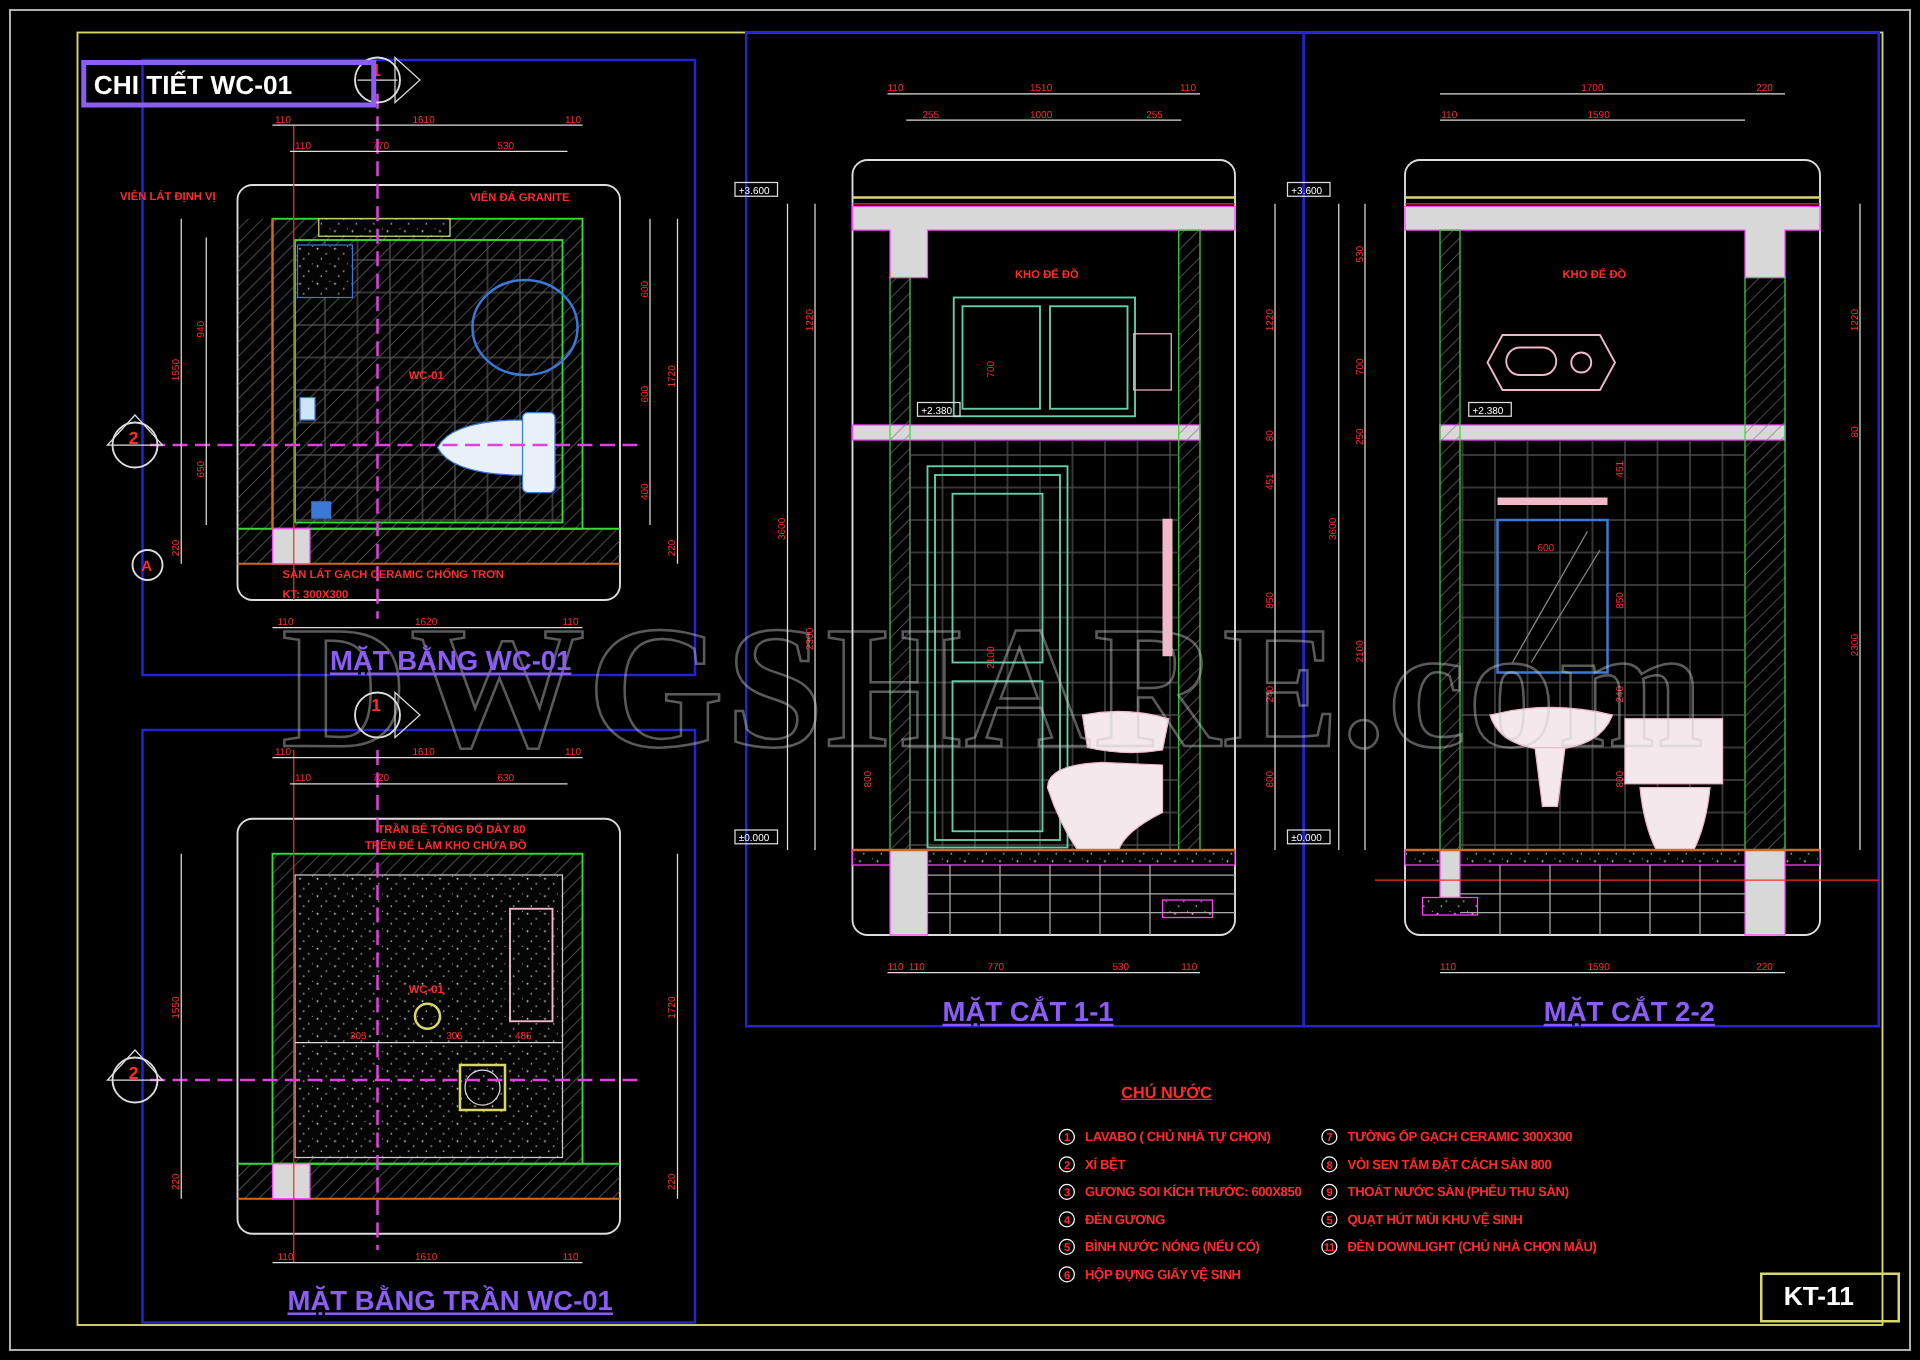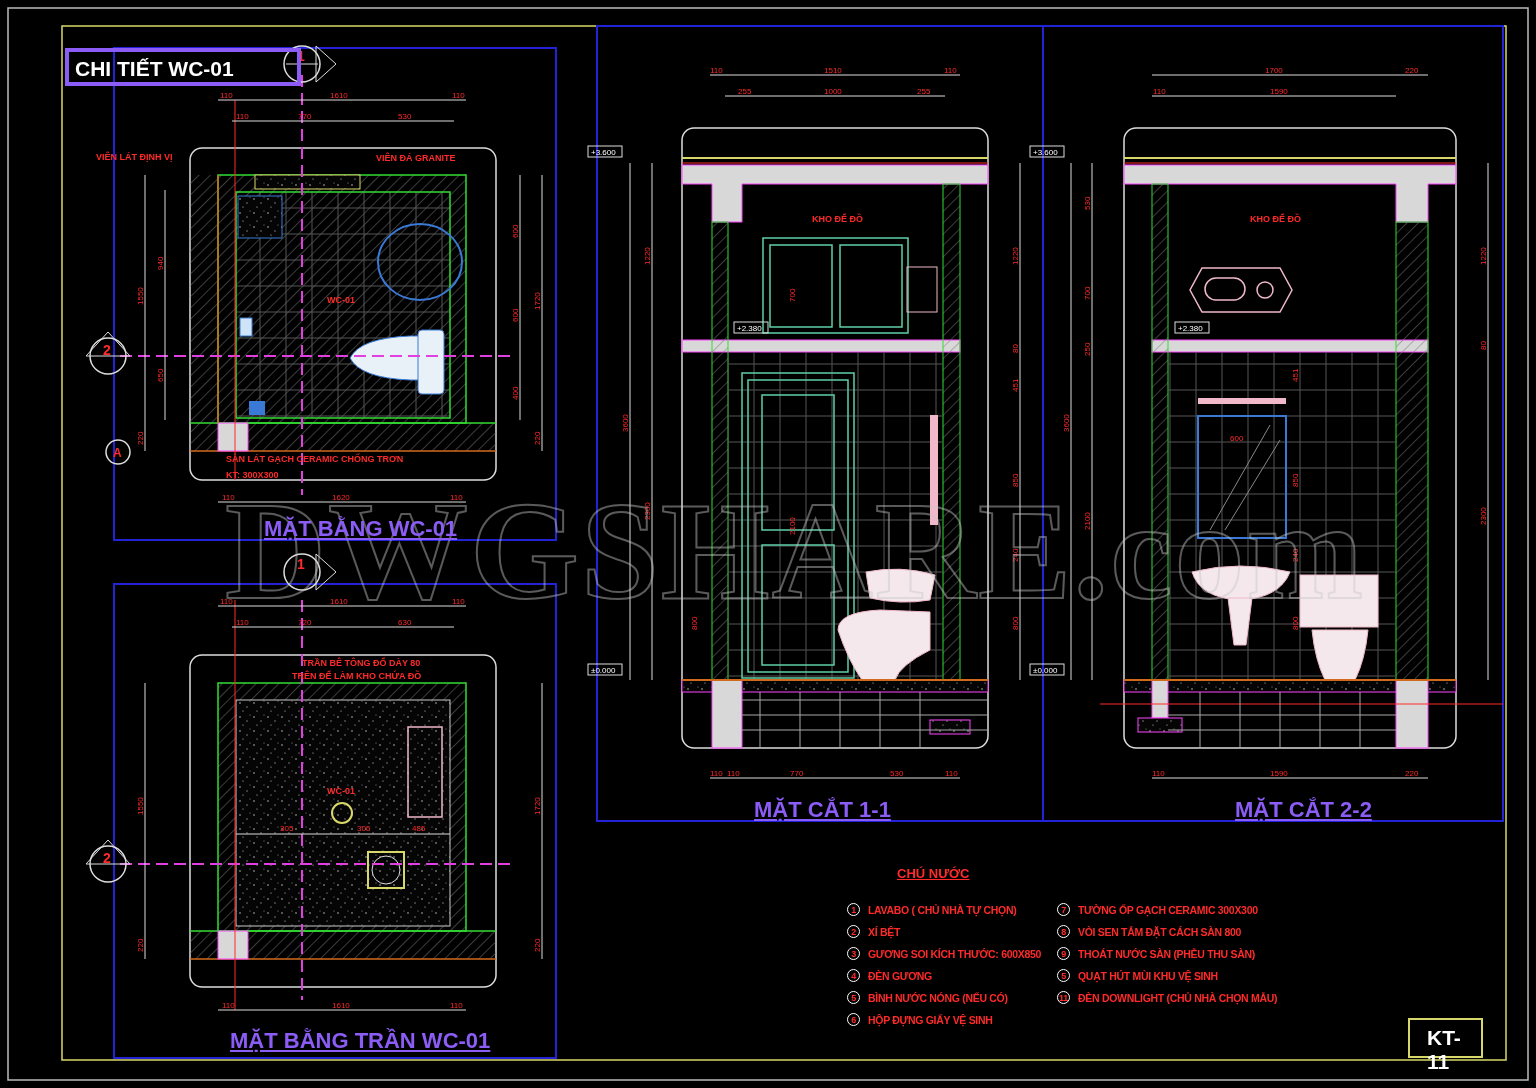--- a/index.html
+++ b/index.html
@@ -1,21 +1,21 @@
 <!DOCTYPE html>
 <html><head>
 <meta charset="utf-8">
 <style>
   html,body{margin:0;padding:0;background:#000;}
   body{width:1536px;height:1088px;position:relative;overflow:hidden;font-family:"Liberation Sans",sans-serif;}
   #canvas{position:absolute;left:0;top:0;width:1536px;height:1088px;}
   .lbl{position:absolute;color:#8b5cf6;font-weight:bold;font-family:"Liberation Sans",sans-serif;white-space:nowrap;text-decoration:underline;}
   .title-box{position:absolute;left:65px;top:28px;width:236px;height:38px;border:4px solid #8b5cf6;box-sizing:border-box;margin-top:20px;}
   .title-box span{position:absolute;left:6px;top:5px;font-size:21px;color:#fff;font-weight:bold;}
-  .sheet-box{position:absolute;left:1408px;top:1018px;width:75px;height:40px;border:2px solid #d8d86a;box-sizing:border-box;}
+  .sheet-box{position:absolute;left:1408px;top:1018px;width:112px;height:40px;border:2px solid #d8d86a;box-sizing:border-box;}
   .sheet-box span{position:absolute;left:17px;top:6px;font-size:21px;color:#fff;font-weight:bold;}
   .view-title{font-size:22px;}
   .legend{position:absolute;left:843px;top:862px;width:440px;height:170px;}
   .legend-title{position:absolute;left:54px;top:4px;color:#ff2a2a;font-size:13px;font-weight:bold;text-decoration:underline;}
   .leg-item{position:absolute;display:flex;align-items:center;gap:8px;color:#ff2a2a;font-size:10.5px;font-weight:bold;letter-spacing:-0.3px;}
   .leg-num{width:13px;height:13px;border:1.5px solid #fff;border-radius:50%;color:#ff2a2a;font-size:9px;display:flex;align-items:center;justify-content:center;box-sizing:border-box;}
   .watermark{position:absolute;left:225px;top:470px;font-size:140px;font-weight:bold;color:transparent;-webkit-text-stroke:2px rgba(200,200,200,0.45);letter-spacing:2px;font-family:Liberation Serif, serif;text-align:center;}
   .dim{font-size:8px;fill:#ff2a2a;font-family:"Liberation Sans",sans-serif;}
   .note{font-size:9px;fill:#ff2a2a;font-family:"Liberation Sans",sans-serif;font-weight:bold;}
   .lvl{font-size:8px;fill:#fff;font-family:"Liberation Sans",sans-serif;}

